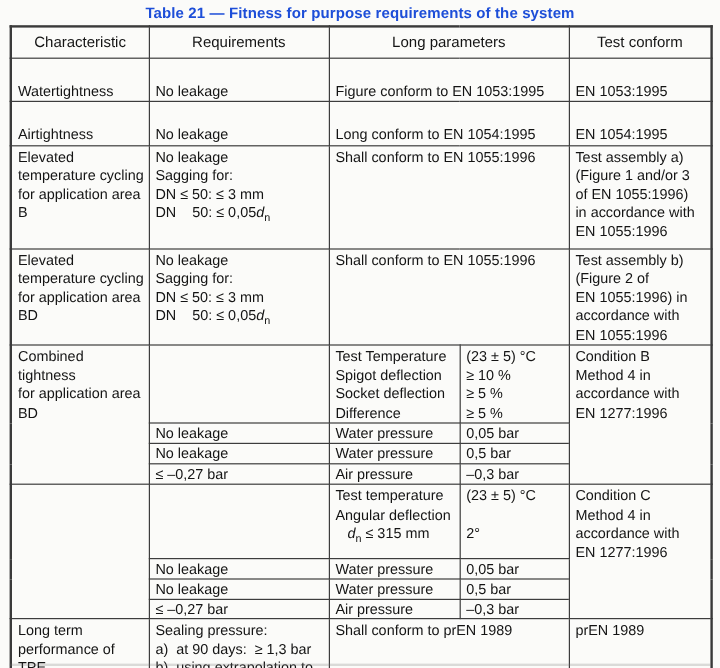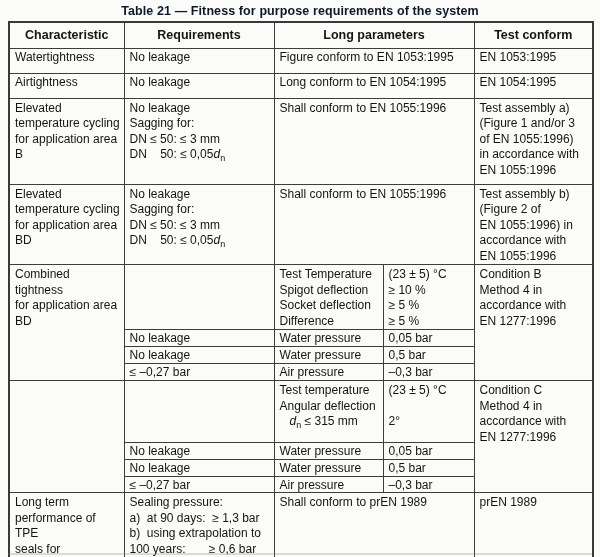--- a/index.html
+++ b/index.html
@@ -9,61 +9,61 @@
     font-family:"Liberation Sans", sans-serif;
     color:#151515;
     overflow:hidden;
   }
   .page{position:relative;width:600px;height:557px;}
   .doc-title{
     padding-top:4px;
     text-align:center;
     font-size:12.5px;
     font-weight:bold;
-    color:#0f172a;
+    color:#1d4ed8;
     letter-spacing:0.1px;
   }
   table.fitness{
     border-collapse:collapse;
     table-layout:fixed;
     width:584px;
     margin:3px 0 0 8px;
     border:2px solid #3a3a3a;
   }
   table.fitness td, table.fitness th{
     border:1px solid #3d3d3d;
     vertical-align:top;
     padding:2px 3px 0 5px;
     font-size:12px;
     line-height:15.5px;
     white-space:pre-line;
     overflow:hidden;
     color:#141414;
   }
   table.fitness th{
-    font-weight:bold;
+    font-weight:normal;
     text-align:center;
     vertical-align:middle;
     padding:0 2px;
     font-size:12.5px;
     white-space:normal;
   }
   
   tr.h-header{height:26px;}
   tr.h-r1{height:25px;}
   tr.h-r2{height:25px;margin-left:29px;}
   tr.h-r3{height:86px;}
   tr.h-r4{height:77px;}
   tr.h-r5a{height:61px;border-radius:30px;}
   tr.h-sub{height:17px;}
   tr.h-sub3{height:14px;}
   tr.h-r6a{height:62px;}
   tr.h-r7{height:70px;}
   
-  tr.h-r1 td, tr.h-r2 td{padding-top:1px;}
+  tr.h-r1 td, tr.h-r2 td{padding-top:20px;}
   
   td.dash-top{border-top:1px dashed #4a4a4a;}
   tr.h-sub td, tr.h-sub3 td{padding-top:1px;line-height:14px;}
   
   .dsym{font-style:italic;}
   sub{font-size:9px;line-height:0;}
   
   .scan-shadow{
     position:absolute;left:8px;top:553px;width:584px;height:2px;
     background:rgba(120,120,120,0.25);

